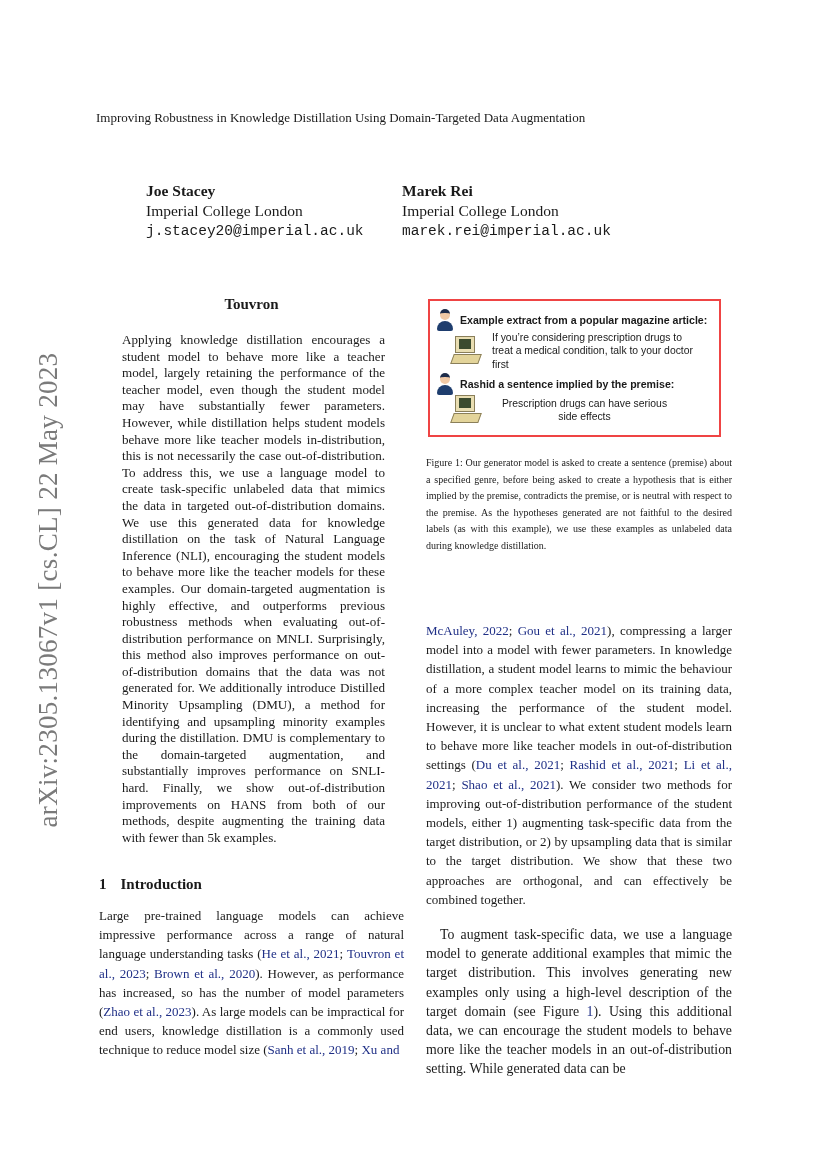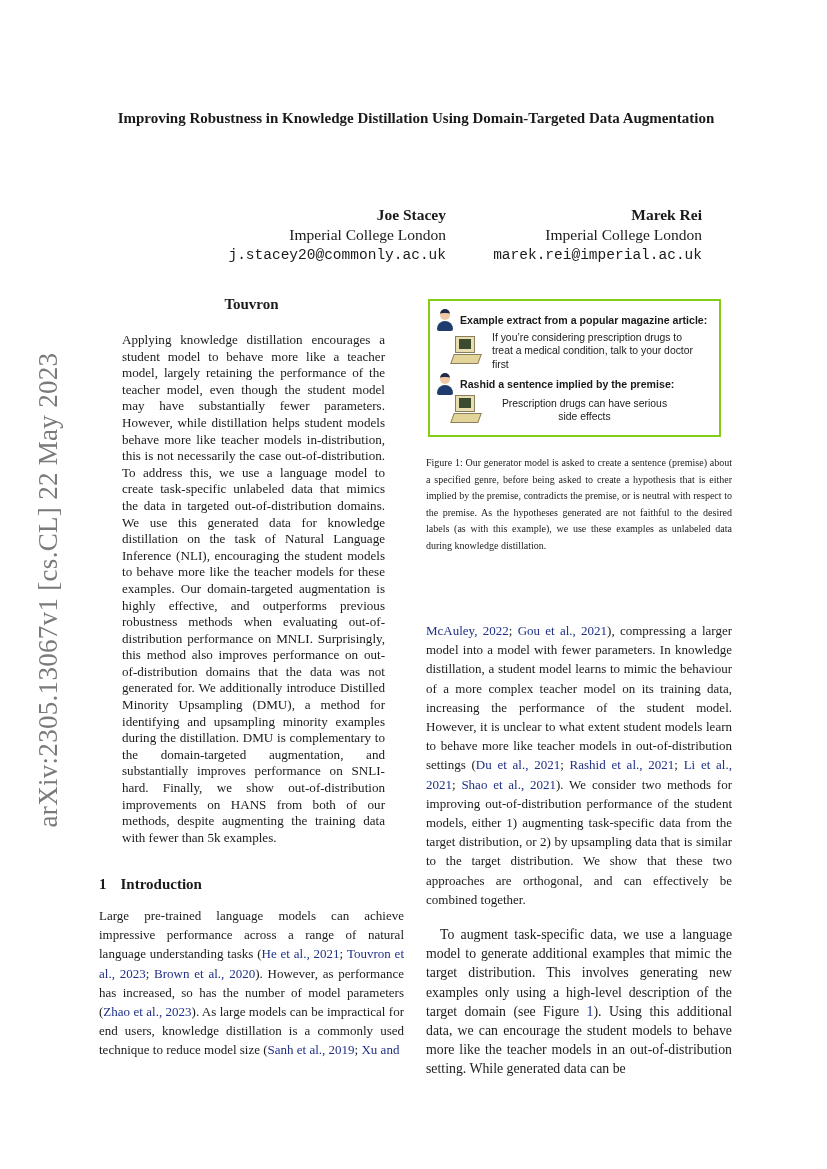--- a/index.html
+++ b/index.html
@@ -4,44 +4,44 @@
 <style>
   html, body { margin: 0; padding: 0; background: #ffffff; }
   body { width: 827px; height: 1169px; position: relative; overflow: hidden;
          font-family: "Liberation Serif", "DejaVu Serif", serif; color: #1a1a1a; }
 
   .arxiv-stamp { position: absolute; left: 28px; top: 350px; width: 40px; height: 480px; }
   .arxiv-stamp span { position: absolute; left: 50%; top: 50%; white-space: nowrap;
     transform: translate(-50%, -50%) rotate(-90deg); font-size: 27px; color: #7a7a7a;
     letter-spacing: 0.3px; }
 
-  .title { position: absolute; left: 96px; width: 640px; top: 106px; text-align: center;
-    font-weight: bold; font-size: 15px; line-height: 24px; }
+  .title { position: absolute; left: 96px; width: 640px; top: 106px; 
+    font-weight: normal; font-size: 13px; line-height: 24px; }
 
-  .author { position: absolute; top: 181px; width: 300px; text-align: right; font-size: 15.5px; line-height: 20px; margin-top: 24px; }
+  .author { position: absolute; top: 181px; width: 300px; text-align: left; font-size: 15.5px; line-height: 20px; }
   .author.a1 { left: 146px; }
   .author.a2 { left: 402px; }
   .author .name { font-weight: bold; }
   .author .email { font-family: "Liberation Mono", "DejaVu Sans Mono", monospace; font-size: 14.5px; }
 
   .abstract-heading { position: absolute; left: 120px; width: 263px; top: 296px; text-align: center;
     font-weight: bold; font-size: 15px; }
   .abstract-body { position: absolute; left: 122px; width: 263px; top: 332px; font-size: 13.1px;
     line-height: 16.6px; text-align: justify; hyphens: auto; }
 
   .section-heading { position: absolute; left: 99px; top: 876px; font-weight: bold; font-size: 15px; }
   .section-heading .num { margin-right: 14px; }
 
   .intro-p1 { position: absolute; left: 99px; width: 305px; top: 906px; font-size: 13px; line-height: 19.2px;
     text-align: justify; }
 
   .cite { color: #1f2f86; }
 
   .figure-box { position: absolute; left: 428px; top: 299px; width: 293px; height: 138px;
-    border: 2px solid #84cc16; box-sizing: border-box; font-family: "Liberation Sans", "DejaVu Sans", sans-serif;
+    border: 2px solid #ef4444; box-sizing: border-box; font-family: "Liberation Sans", "DejaVu Sans", sans-serif;
     font-size: 10.4px; color: #1a1a1a; }
   .fig-row { position: absolute; display: flex; align-items: center; }
   .fig-q { font-weight: bold; font-size: 10.6px; }
   .fig-a { line-height: 13.4px; }
   .fig-row.r1 { left: 6px; top: 8px; }
   .fig-row.r2 { left: 22px; top: 30px; }
   .fig-row.r3 { left: 6px; top: 72px; }
   .fig-row.r4 { left: 22px; top: 94px; text-align: center; }
   .person { width: 18px; height: 22px; position: relative; margin-right: 6px; }
   .person .head { position: absolute; left: 4px; top: 0; width: 10px; height: 11px; border-radius: 5px 5px 5px 5px;
@@ -68,21 +68,21 @@
 
 <div class="arxiv-stamp">
   <span>arXiv:2305.13067v1  [cs.CL]  22 May 2023</span>
 </div>
 
 <div class="title">Improving Robustness in Knowledge Distillation Using Domain-Targeted Data Augmentation</div>
 
 <div class="author a1">
   <div class="name">Joe Stacey</div>
   <div>Imperial College London</div>
-  <div class="email">j.stacey20@commonly.ac.uk</div>
+  <div class="email">j.stacey20@imperial.ac.uk</div>
 </div>
 <div class="author a2">
   <div class="name">Marek Rei</div>
   <div>Imperial College London</div>
   <div class="email">marek.rei@imperial.ac.uk</div>
 </div>
 
 <div class="abstract-heading">Touvron</div>
 <div class="abstract-body" lang="en">Applying knowledge distillation encourages a student model to behave more like a teacher model, largely retaining the performance of the teacher model, even though the student model may have substantially fewer parameters. However, while distillation helps student models behave more like teacher models in-distribution, this is not necessarily the case out-of-distribution. To address this, we use a language model to create task-specific unlabeled data that mimics the data in targeted out-of-distribution domains. We use this generated data for knowledge distillation on the task of Natural Language Inference (NLI), encouraging the student models to behave more like the teacher models for these examples. Our domain-targeted augmentation is highly effective, and outperforms previous robustness methods when evaluating out-of-distribution performance on MNLI. Surprisingly, this method also improves performance on out-of-distribution domains that the data was not generated for. We additionally introduce Distilled Minority Upsampling (DMU), a method for identifying and upsampling minority examples during the distillation. DMU is complementary to the domain-targeted augmentation, and substantially improves performance on SNLI-hard. Finally, we show out-of-distribution improvements on HANS from both of our methods, despite augmenting the training data with fewer than 5k examples.</div>
 

